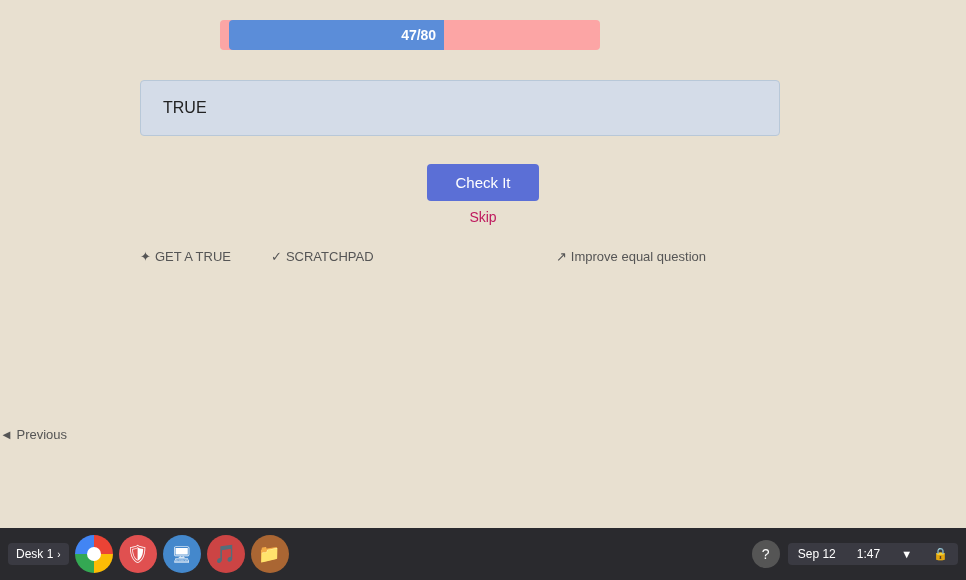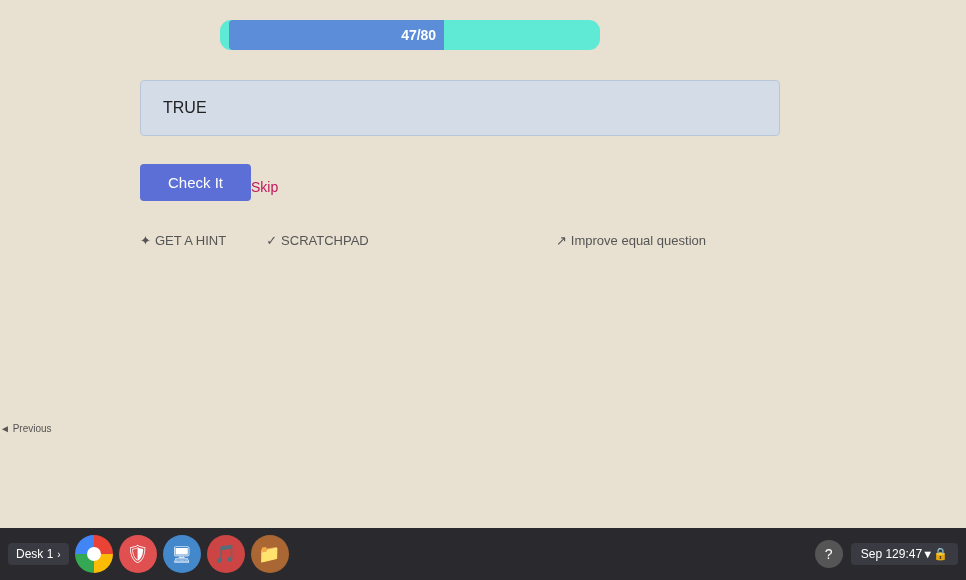--- a/index.html
+++ b/index.html
@@ -24,22 +24,22 @@
 
     .progress-bar-area {
       display: flex;
       align-items: center;
       margin-bottom: 30px;
     }
 
     .progress-bar-container {
       width: 380px;
       height: 30px;
-      background: #5eead4;
-      border-radius: 11px;
+      background: #fca5a5;
+      border-radius: 4px;
       overflow: hidden;
       margin-left: 80px;
       padding-left: 9px;
     }
 
     .progress-bar-fill {
       height: 100%;
       background: #5b8dd9;
       border-radius: 4px 0 0 4px;
       display: flex;
@@ -84,21 +84,21 @@
       background: #d4dce8;
       border: 1px solid #b8c8d8;
       border-radius: 4px;
       font-size: 16px;
       color: #222;
       cursor: pointer;
     }
 
     .action-buttons {
       display: flex;
-      flex-direction: row;
+      flex-direction: column;
       align-items: center;
       margin-bottom: 24px;
     }
 
     .check-it-btn {
       background: #5b6fd6;
       color: white;
       border: none;
       padding: 10px 28px;
       font-size: 15px;
@@ -130,23 +130,23 @@
       gap: 4px;
     }
 
     .improve-link {
       margin-left: auto;
       margin-right: 120px;
     }
 
     .previous-link {
       position: absolute;
-      bottom: 56px;
+      bottom: 48px;
       left: 0;
-      font-size: 10px;
+      font-size: 13px;
       color: #555;
       cursor: pointer;
     }
 
     
     .taskbar {
       position: absolute;
       bottom: 0;
       left: 0;
       width: 100%;
@@ -218,21 +218,21 @@
     }
 
     .date-time-box {
       background: #3a3a42;
       padding: 4px 10px;
       border-radius: 4px;
       color: white;
       font-size: 12px;
       display: flex;
       align-items: center;
-      gap: 0;
+      gap: 21px;
     }
   </style>
 </head>
 <body>
 
 <div class="main-content">
 
   <div class="progress-bar-area">
     <div class="progress-bar-container">
       <div class="progress-bar-fill" style="width: 58%;">
@@ -249,21 +249,21 @@
   </div>
 
   <div class="action-buttons">
     <button class="check-it-btn">Check It</button>
     <a class="skip-link">Skip</a>
   </div>
 
   <div class="bottom-links">
     <div class="bottom-link">
       <span>✦</span>
-      <span>GET A HINT</span>
+      <span>GET A TRUE</span>
     </div>
     <div class="bottom-link">
       <span>✓</span>
       <span>SCRATCHPAD</span>
     </div>
     <div class="bottom-link improve-link">
       <span>↗</span>
       <span>Improve equal question</span>
     </div>
   </div>
@@ -302,19 +302,19 @@
     <span style="font-size:18px;">📁</span>
   </div>
 
   <div class="taskbar-right">
     <div class="help-circle">
       <span>?</span>
     </div>
 
     <div class="date-time-box">
       <span>Sep 12</span>
-      <span>9:47</span>
+      <span>1:47</span>
       <span style="font-size:11px;">▼</span>
       <span>🔒</span>
     </div>
   </div>
 
 </div>
 
 </body></html>

